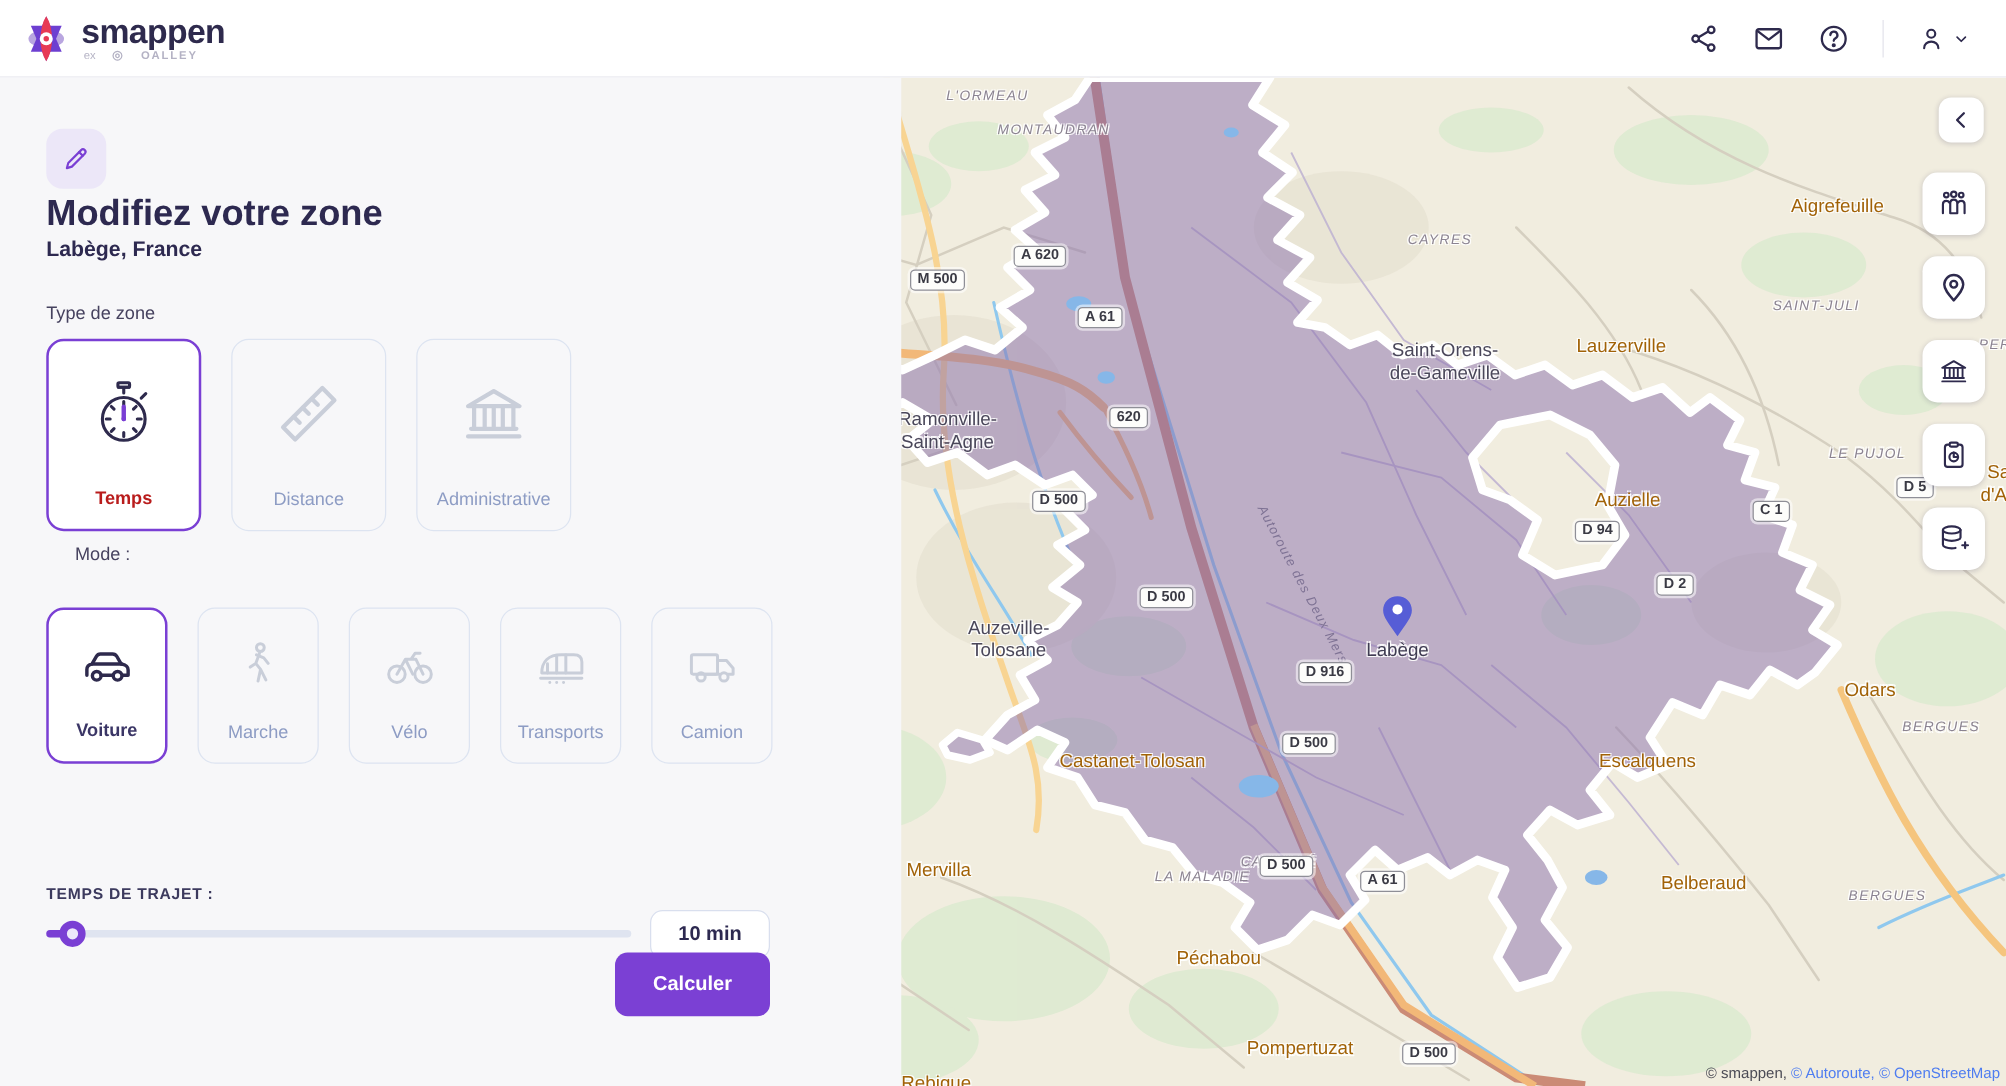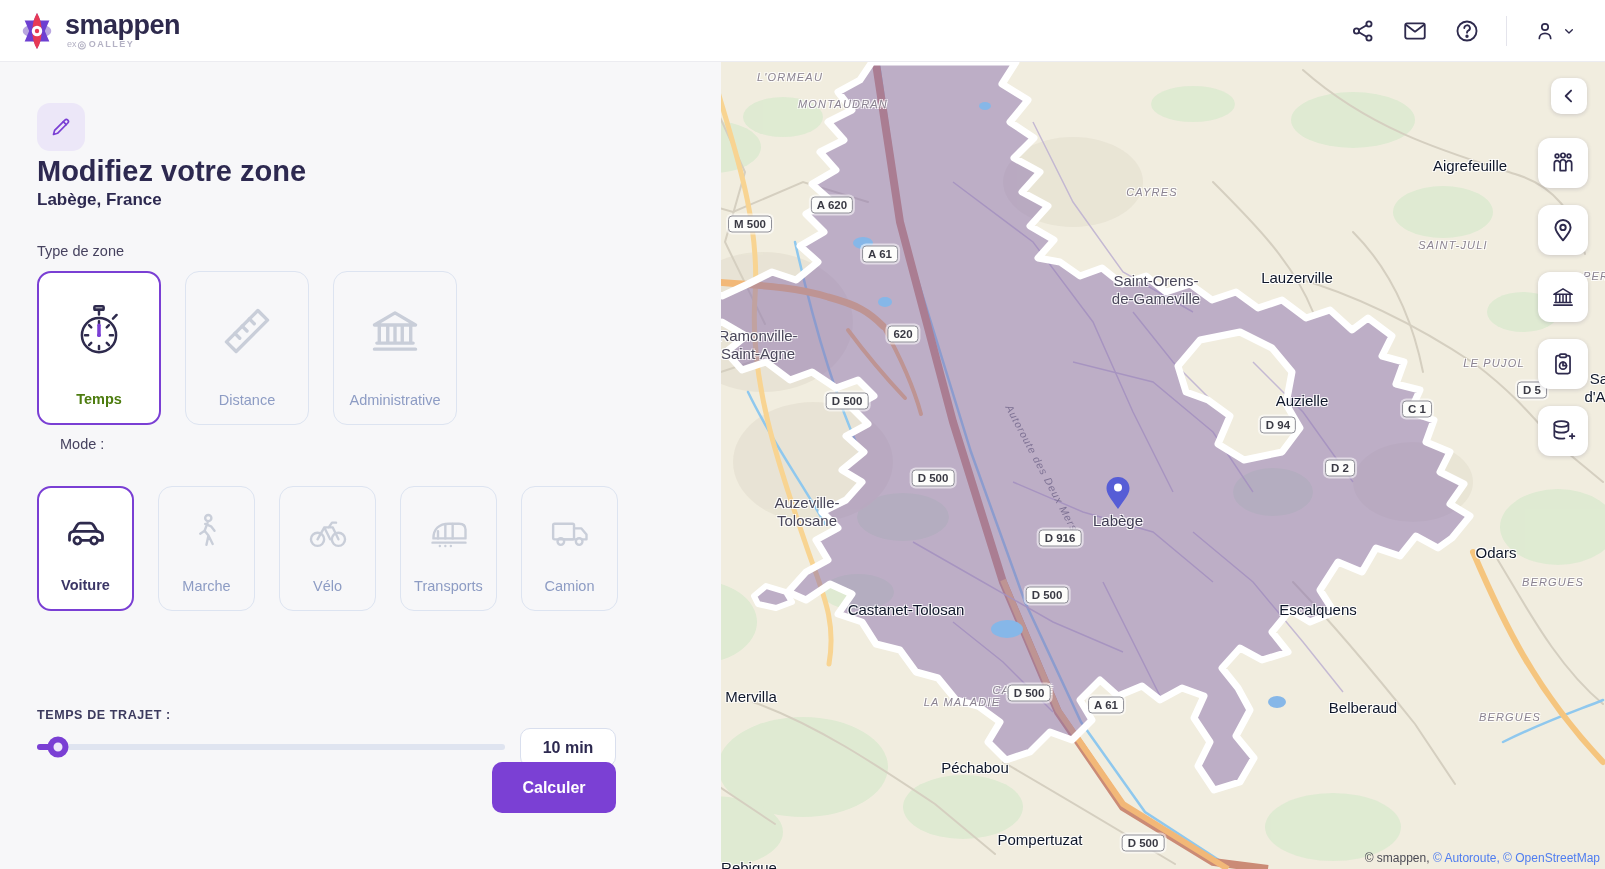--- a/index.html
+++ b/index.html
@@ -6,21 +6,21 @@
   html,body { width:1605px; height:869px; overflow:hidden;
     font-family:"Liberation Sans", sans-serif; background:#f7f7f9; }
 
   
   .header { position:absolute; left:0; top:0; width:1605px; height:62px;
     background:#ffffff; border-bottom:1px solid #ececf1; z-index:50;
     display:flex; align-items:center; }
   .brand { display:flex; align-items:center; gap:9px; padding-left:18px; }
   .brand-text { display:flex; flex-direction:column; line-height:1; }
   .brand-name { font-size:27px; font-weight:800; color:#2e2a4d; letter-spacing:-0.5px; }
-  .brand-sub { display:flex; align-items:center; gap:1px; margin-top:1px; padding-left:2px;
+  .brand-sub { display:flex; align-items:center; gap:13px; margin-top:1px; padding-left:2px;
     color:#b4b2c4; font-size:9px; font-weight:700; letter-spacing:1.5px; }
   .brand-sub .ex { font-weight:400; letter-spacing:0; }
   .brand-sub .oalley-mark { font-size:10px; }
   .header-actions { margin-left:auto; display:flex; align-items:center; gap:26px; padding-right:28px; }
   .h-icon { width:26px; height:26px; color:#2e2a4d; cursor:pointer; display:flex; }
   .h-icon svg { width:100%; height:100%; }
   .h-divider { width:1px; height:30px; background:#e4e4ec; }
   .account { display:flex; align-items:center; gap:4px; cursor:pointer; color:#2e2a4d; }
   .account .h-icon { width:24px; height:24px; }
   .account .chev { width:16px; height:16px; }
@@ -37,21 +37,21 @@
   .cards { position:absolute; display:flex; gap:24px; }
   .card { border:1.5px solid #dde4f1; border-radius:14px; background:transparent;
     display:flex; flex-direction:column; align-items:center; justify-content:flex-end;
     cursor:pointer; position:relative; }
   .card.selected { border:2px solid #7a3fd4; background:#ffffff; }
   .card .c-icon { position:absolute; top:0; bottom:34px; left:0; right:0;
     display:flex; align-items:center; justify-content:center; }
   .card .c-label { margin-bottom:16px; font-size:14.5px; color:#8d9cc4; }
   .zone-cards .card { width:124px; height:154px; }
   .zone-cards .card .c-icon svg { width:58px; height:58px; }
-  .zone-cards .card.selected .c-label { color:#4d7c0f; font-weight:700; }
+  .zone-cards .card.selected .c-label { color:#b91c1c; font-weight:700; }
   .mode-cards .card { width:97px; height:125px; }
   .mode-cards .card .c-icon svg { width:44px; height:44px; }
   .mode-cards .card.selected .c-label { color:#3b3666; font-weight:700; }
   .gray-ic { color:#c9ced9; }
   .dark-ic { color:#2e2a4d; }
 
   .tt-label { position:absolute; left:37px; top:646px; font-size:12.5px; font-weight:700;
     letter-spacing:.6px; color:#3c3a5e; }
   .slider { position:absolute; left:37px; top:682px; width:468px; height:6px;
     border-radius:3px; background:#dfe4f0; cursor:pointer; }
@@ -66,21 +66,21 @@
     background:#7b40d4; border:none; border-radius:10px; color:#ffffff;
     font-size:16px; font-weight:700; cursor:pointer; font-family:inherit; }
 
   
   .map { position:absolute; left:653px; top:62px; width:952px; height:807px;
     background:#f1eddf; overflow:hidden; }
   .map svg.base { position:absolute; left:0; top:0; }
   .map-label { position:absolute; transform:translate(-50%,-50%); white-space:pre; z-index:6;
     text-shadow:-1px -1px 0 rgba(255,255,255,.85), 1px -1px 0 rgba(255,255,255,.85),
                 -1px 1px 0 rgba(255,255,255,.85), 1px 1px 0 rgba(255,255,255,.85); }
-  .town { font-size:15px; color:#0f172a; }
+  .town { font-size:15px; color:#a16207; }
   .town2 { font-size:15px; color:#4a475a; text-align:center; line-height:1.2; }
   .area { font-size:11px; font-style:italic; letter-spacing:1.2px; color:#8b8391; }
   .roadname { position:absolute; z-index:6; font-size:10.5px; font-style:italic; letter-spacing:1px;
     color:#7e7294; transform:rotate(62deg); transform-origin:center; }
   .shield { position:absolute; transform:translate(-50%,-50%); z-index:7;
     background:#fdfdfb; border:1.5px solid #8f8f97; border-radius:4px;
     padding:0 5px; height:17px; line-height:14px; font-size:11.5px; font-weight:700; color:#3a3a44;
     box-shadow:0 0 0 2px rgba(255,255,255,.55); }
   .map-btn { position:absolute; background:#ffffff; border:none; border-radius:10px;
     box-shadow:0 1px 4px rgba(40,35,80,.18); color:#2e2a4d; cursor:pointer;

